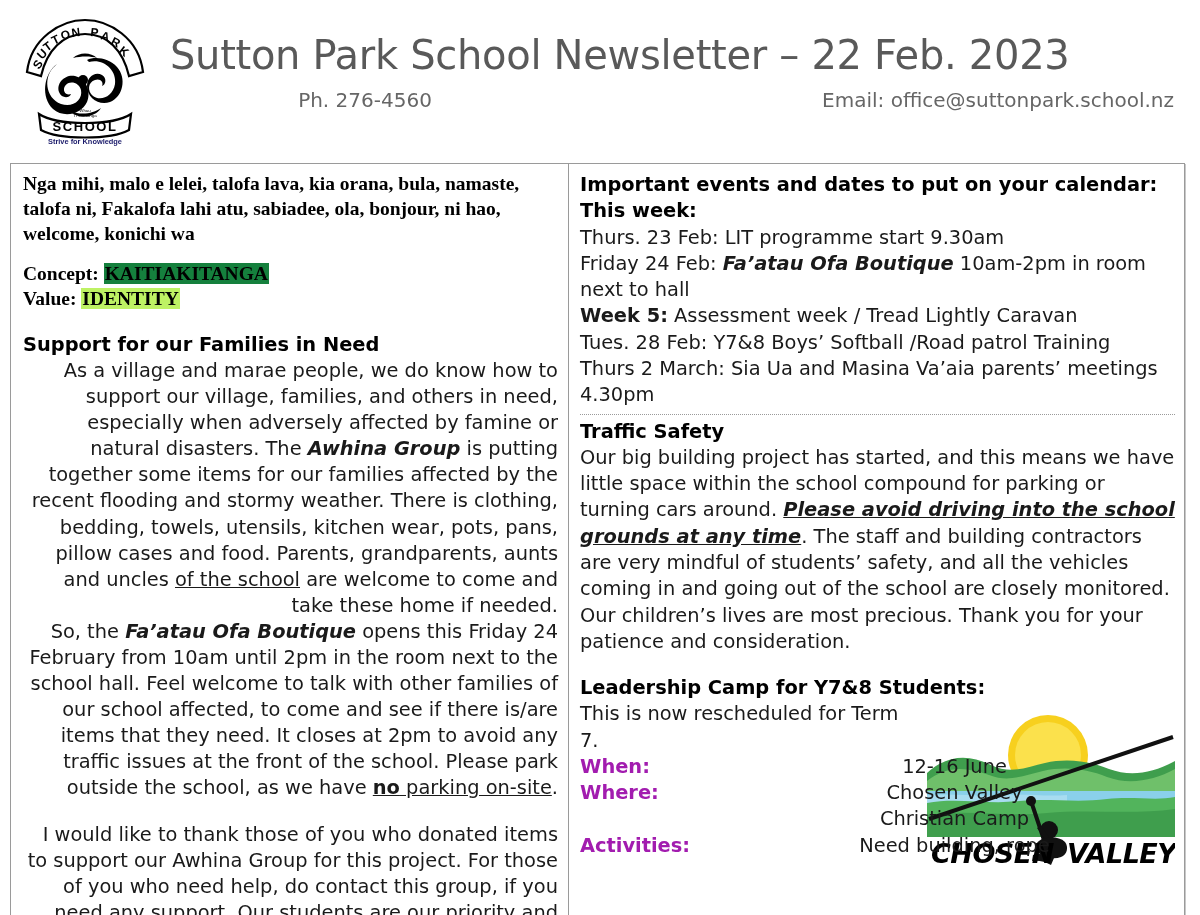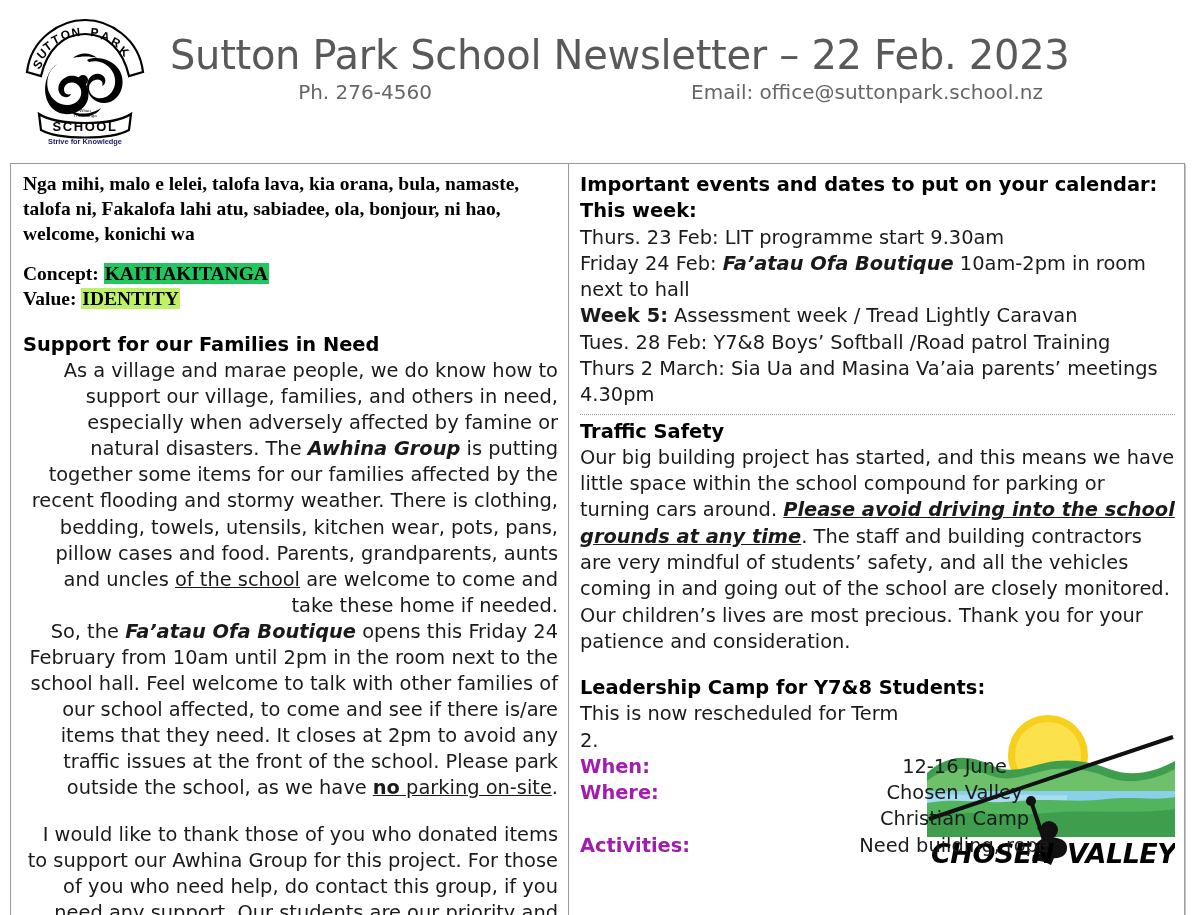--- a/index.html
+++ b/index.html
@@ -44,32 +44,32 @@
     font-family: "DejaVu Sans", sans-serif;
     font-size: 40px;
     font-weight: 400;
     color: #595959;
     letter-spacing: -0.3px;
     line-height: 1.05;
     white-space: nowrap;
   }
   .contact-row {
     display: flex;
-    margin-top: 4px;
+    margin-top: 12px;
     font-family: "DejaVu Sans", sans-serif;
     font-size: 20px;
     color: #666666;
   }
   .contact-phone {
     width: 390px;
     text-align: center;
   }
   .contact-email {
     flex: 1 1 auto;
-    text-align: center;
+    text-align: right;
     padding-right: 26px;
   }
 
   
   .sheet {
     margin: 3px 15px 0 10px;
     border: 1px solid #9a9a9a;
     box-shadow: 1px 1px 0 #c8c8c8;
     display: flex;
     height: 820px;
@@ -96,21 +96,21 @@
   .serif-block {
     font-family: "Liberation Serif", "DejaVu Serif", serif;
     font-weight: bold;
     font-size: 19.5px;
     line-height: 1.28;
     color: #000;
   }
   .serif-block p { margin: 0; }
   .serif-gap { height: 15px; }
 
-  .hl-green { background: #22c55e; padding: 0 1px; }
+  .hl-green { background: #15803d; padding: 0 1px; }
   .hl-yellow { background: #bef264; padding: 0 1px; }
 
   .body-txt {
     font-family: "DejaVu Sans", sans-serif;
     font-size: 19.4px;
     line-height: 1.345;
     color: #1a1a1a;
     text-align: right;
   }
   .body-txt p { margin: 0; }
@@ -307,21 +307,21 @@
                    C126 157 114 154 110 148 C108 144 109 140 112 138 Z"></path>
           <path d="M106 152 C112 150 122 151 127 155 L124 162 C118 158 110 157 105 158 Z"></path>
           <path d="M118 136 L110 125 L114 123 L122 134 Z"></path>
         </g>
 
         <text x="4" y="160" font-family="&quot;DejaVu Sans&quot;, sans-serif" font-size="27" font-weight="bold" font-style="italic" fill="#000" letter-spacing="-0.5">CHOSEN</text>
         <text x="140" y="160" font-family="&quot;DejaVu Sans&quot;, sans-serif" font-size="27" font-weight="bold" font-style="italic" fill="#000" letter-spacing="-0.5">VALLEY</text>
       </svg>
 
       <p class="r-bold">Leadership Camp for Y7&amp;8 Students:</p>
-      <p class="flow-narrow">This is now rescheduled for Term 2.</p>
+      <p class="flow-narrow">This is now rescheduled for Term 7.</p>
 
       <div class="camp-rows">
         <div class="camp-row">
           <div class="camp-label">When:</div>
           <div class="camp-val">12-16 June</div>
         </div>
         <div class="camp-row">
           <div class="camp-label">Where:</div>
           <div class="camp-val">Chosen Valley</div>
         </div>

